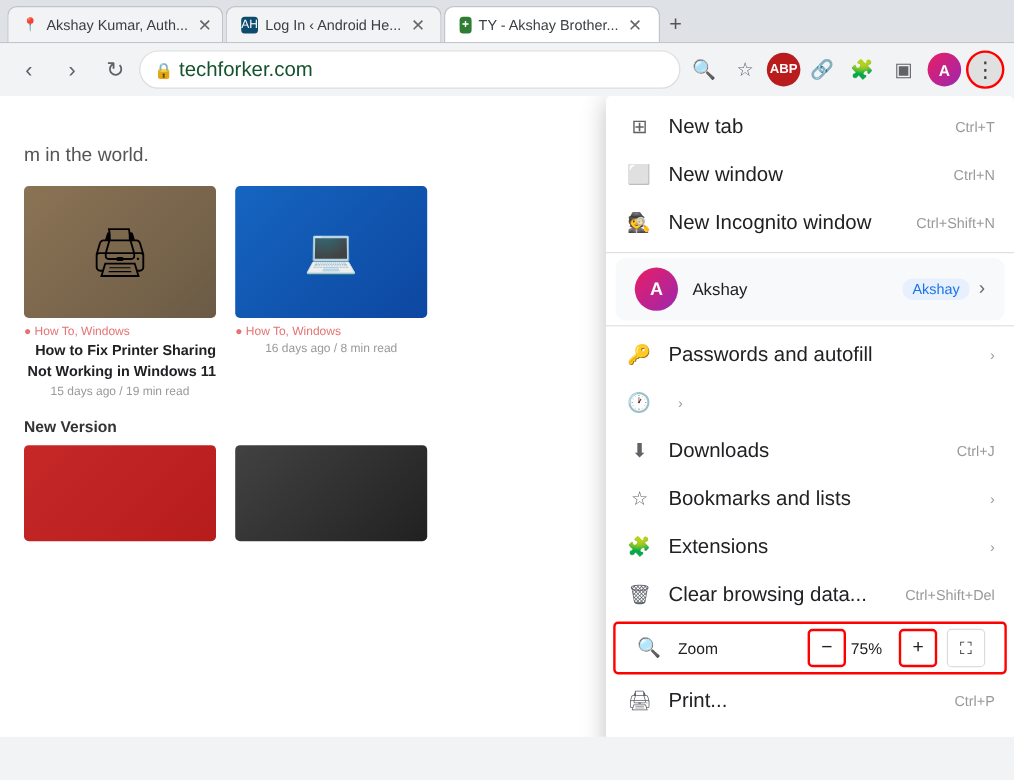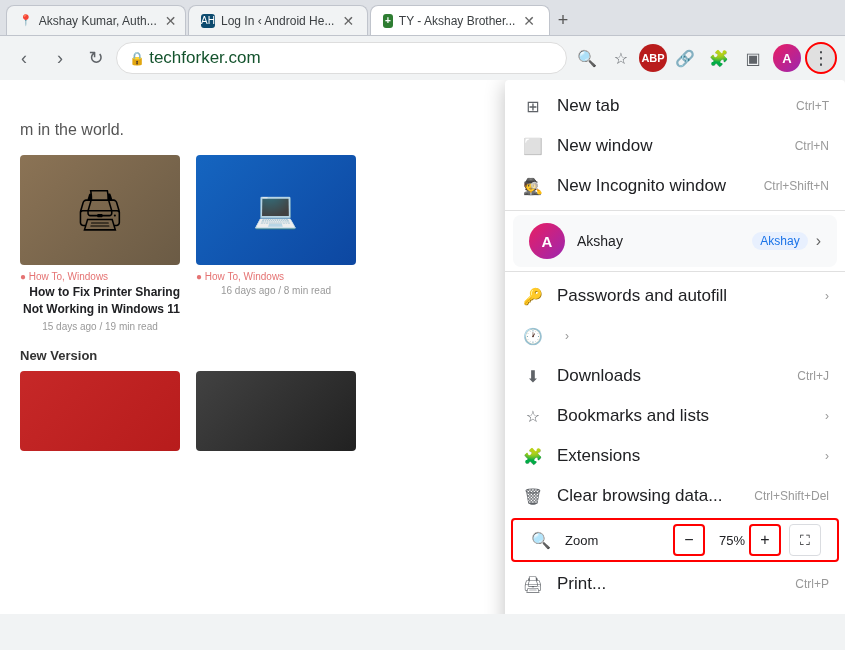--- a/index.html
+++ b/index.html
@@ -63,21 +63,21 @@
     .profile-arrow { font-size: 16px; color: #666; margin-left: 8px; }
 
     
     .zoom-section { display: flex; align-items: center; padding: 0 16px; height: 44px; border: 2px solid red; margin: 2px 6px; border-radius: 4px; }
     .zoom-icon { width: 24px; height: 24px; display: flex; align-items: center; justify-content: center; margin-right: 12px; color: #5f6368; font-size: 16px; }
     .zoom-label { flex: 1; font-size: 13px; color: #202124; }
     .zoom-controls { display: flex; align-items: center; gap: 4px; }
     .zoom-btn { width: 32px; height: 32px; border-radius: 4px; border: 1px solid #dadce0; background: white; cursor: pointer; display: flex; align-items: center; justify-content: center; font-size: 16px; color: #202124; }
     .zoom-btn.minus { border: 2px solid red; }
     .zoom-btn.plus { border: 2px solid red; }
-    .zoom-value { font-size: 13px; color: #202124; min-width: 36px; text-align: right; }
+    .zoom-value { font-size: 13px; color: #202124; min-width: 36px; text-align: left; }
     .zoom-fullscreen { width: 32px; height: 32px; border-radius: 4px; border: 1px solid #dadce0; background: white; cursor: pointer; display: flex; align-items: center; justify-content: center; font-size: 14px; color: #202124; margin-left: 4px; }
 
     
     .menu-dot-btn-wrap { position: relative; display: inline-block; }
     .menu-dot-btn { width: 32px; height: 32px; border-radius: 50%; border: 2px solid red; background: #e0e0e0; cursor: pointer; display: flex; align-items: center; justify-content: center; font-size: 18px; color: #3c4043; }
   </style>
 </head>
 <body>
 
 <div>

